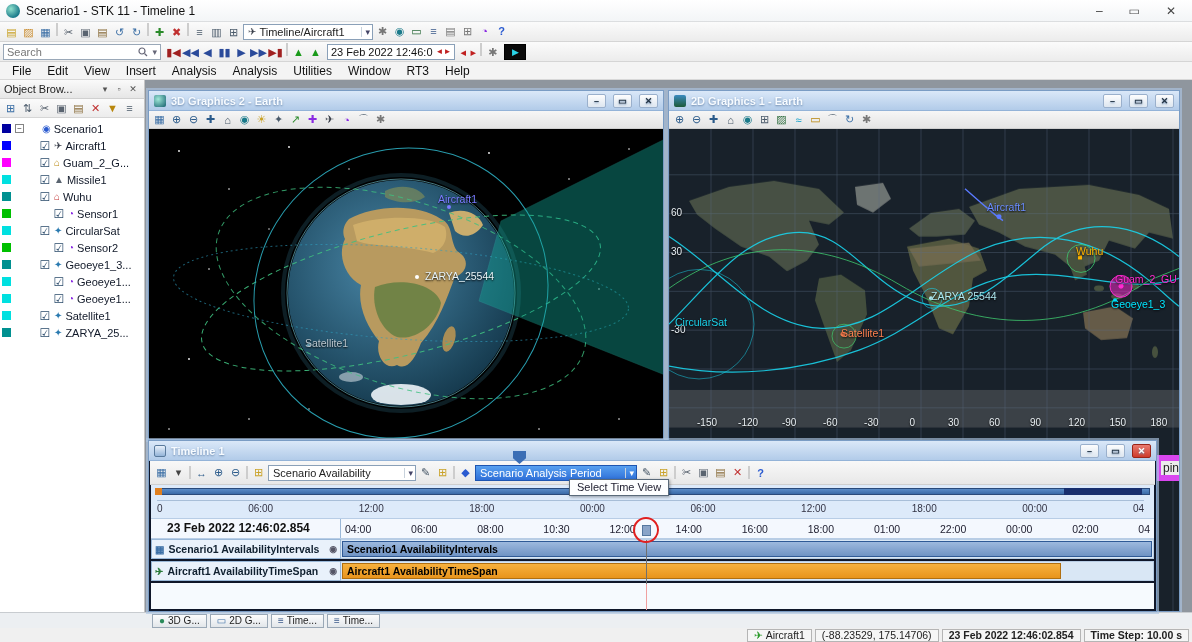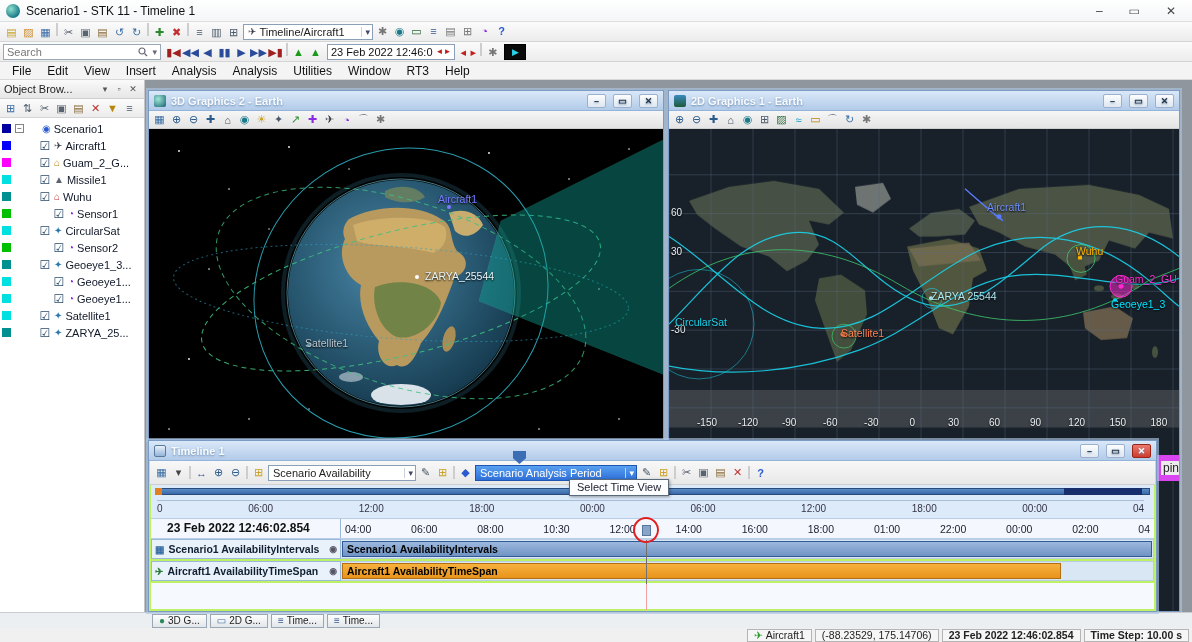--- a/index.html
+++ b/index.html
@@ -56,21 +56,21 @@
 .viewport{position:absolute;left:0;right:0;top:38px;bottom:0;background:#000;overflow:hidden}
 #w3d{left:3px;top:10px;width:516px;height:350px}
 #w2d{left:523px;top:10px;width:512px;height:522px}
 .vlabel{position:absolute;font-size:10.5px;white-space:nowrap;text-shadow:0 1px 2px #000}
 .maplab{position:absolute;font-size:10px;color:#e8eef2;text-shadow:0 1px 2px #000}
 .lonrow{position:absolute;left:21px;width:486px;top:288px;display:flex;justify-content:space-between}
 .lon{width:34px;text-align:center;color:#e8eef2;font-size:10px;text-shadow:0 1px 2px #000}
 .pingtip{position:absolute;left:486px;top:326px;background:#ececec;border:6px solid #d946ef;padding:0 2px;font-size:12px;color:#222}
 
 
-#wtl{left:3px;top:360px;width:1009px;height:172px;z-index:10;background:#bef264}
+#wtl{left:3px;top:360px;width:1009px;height:172px;z-index:10;background:#0f172a}
 .tl-toolbar{position:absolute;left:1px;right:1px;top:20px;height:24px;display:flex;align-items:center;gap:1px;background:linear-gradient(#f8f8f8,#e8e8e8);border-bottom:1px solid #cfcfcf;padding:0 3px}
 .tl-overview{position:absolute;left:2px;right:2px;top:44px;height:34px;background:#ddeafa;border-bottom:1px solid #b8cde6}
 .rangebar{position:absolute;left:4px;right:4px;top:3px;height:7px;background:linear-gradient(#5a8cc8,#3a6aa8);border:1px solid #2a4a7a}
 .rangedark{position:absolute;right:12px;top:3px;width:78px;height:7px;background:#182f6e}
 .rangeorange{position:absolute;left:4px;top:3px;width:7px;height:7px;background:#e08020}
 .ovticks{position:absolute;left:6px;right:10px;top:15px;display:flex;justify-content:space-between;font-size:10px;color:#334;border-top:1px solid #a8bed8;padding-top:2px}
 .slider{position:absolute;left:364px;top:10px;width:13px;height:13px;background:#3b6eb5;clip-path:polygon(0 0,100% 0,100% 55%,50% 100%,0 55%);z-index:3}
 .annot{position:absolute;left:538px;top:59px;font-size:11.5px;font-weight:bold;color:#e02020;white-space:nowrap;z-index:6}
 .tl-timerow{position:absolute;left:2px;right:2px;top:78px;height:20px;background:#f4f8fe;border-bottom:1px solid #b8cde6;display:flex}
 .curtime{width:190px;font-size:12px;font-weight:bold;color:#111;padding-left:16px;line-height:19px;border-right:1px solid #9ab8d8;white-space:nowrap}

